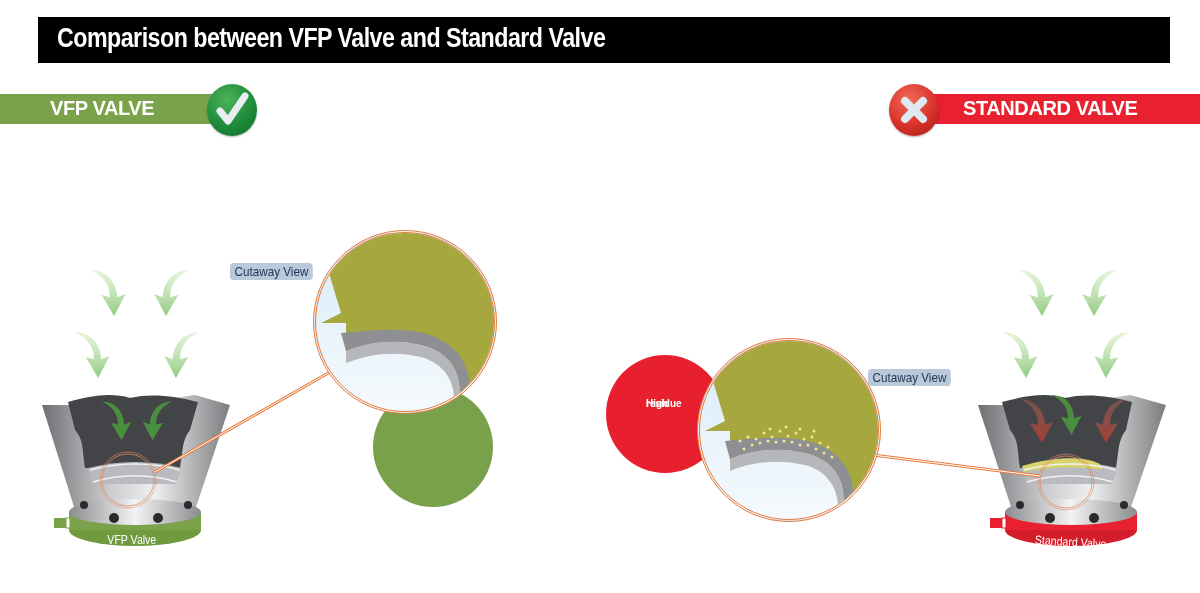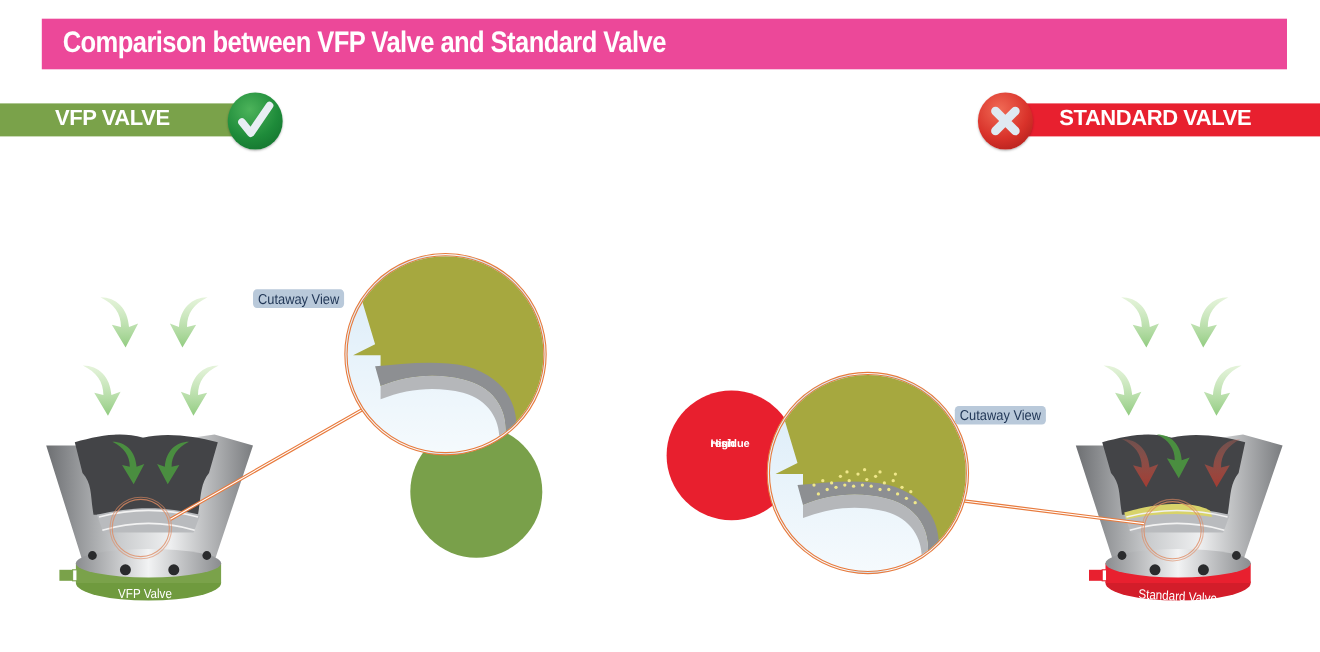--- a/index.html
+++ b/index.html
@@ -1,18 +1,18 @@
 <!DOCTYPE html>
 <html><head>
 <meta charset="utf-8">
 <style>
   html, body { margin: 0; padding: 0; background: #ffffff; }
   body { width: 1200px; height: 593px; position: relative; overflow: hidden; font-family: "Liberation Sans", sans-serif; }
   .abs { position: absolute; }
-  .title-bar { left: 38px; top: 17px; width: 1132px; height: 46px; background: #ec4899; }
+  .title-bar { left: 38px; top: 17px; width: 1132px; height: 46px; background: #000000; }
   .title-text { position: absolute; left: 19px; top: 6px; color: #fff; font-family: "Liberation Sans", sans-serif; font-weight: bold; font-size: 27px; letter-spacing: -0.6px; transform: scaleX(0.86); transform-origin: left center; white-space: nowrap; }
   .vfp-banner { left: 0; top: 94px; width: 225px; height: 30px; background: #7aa24a; }
   .vfp-banner-text { position: absolute; left: 50px; top: 3px; color: #fff; font-weight: bold; font-size: 20px; letter-spacing: -0.4px; }
   .std-banner { left: 922px; top: 94px; width: 278px; height: 30px; background: #e8202f; }
   .std-banner-text { position: absolute; left: 41px; top: 3px; color: #fff; font-weight: bold; font-size: 20px; letter-spacing: -0.4px; white-space: nowrap; }
   .badge { position: absolute; width: 50px; height: 52px; border-radius: 50%; }
   .check-badge { left: 207px; top: 84px; background: radial-gradient(circle at 40% 30%, #4cb35a 0%, #1e8b3a 55%, #106a2a 100%); box-shadow: 0 1px 2px rgba(0,0,0,0.3); }
   .x-badge { left: 889px; top: 84px; background: radial-gradient(circle at 40% 30%, #f06a55 0%, #d9322a 55%, #a41a17 100%); box-shadow: 0 1px 2px rgba(0,0,0,0.3); }
   .cutaway-tag { background: #b9c9da; color: #1f3555; font-size: 13px; padding: 1px 5px; border-radius: 4px; white-space: nowrap; transform: scaleX(0.9); transform-origin: left center; }
   .res-circle { border-radius: 50%; color: #fff; font-weight: bold; font-size: 10px; line-height: 18px; }

